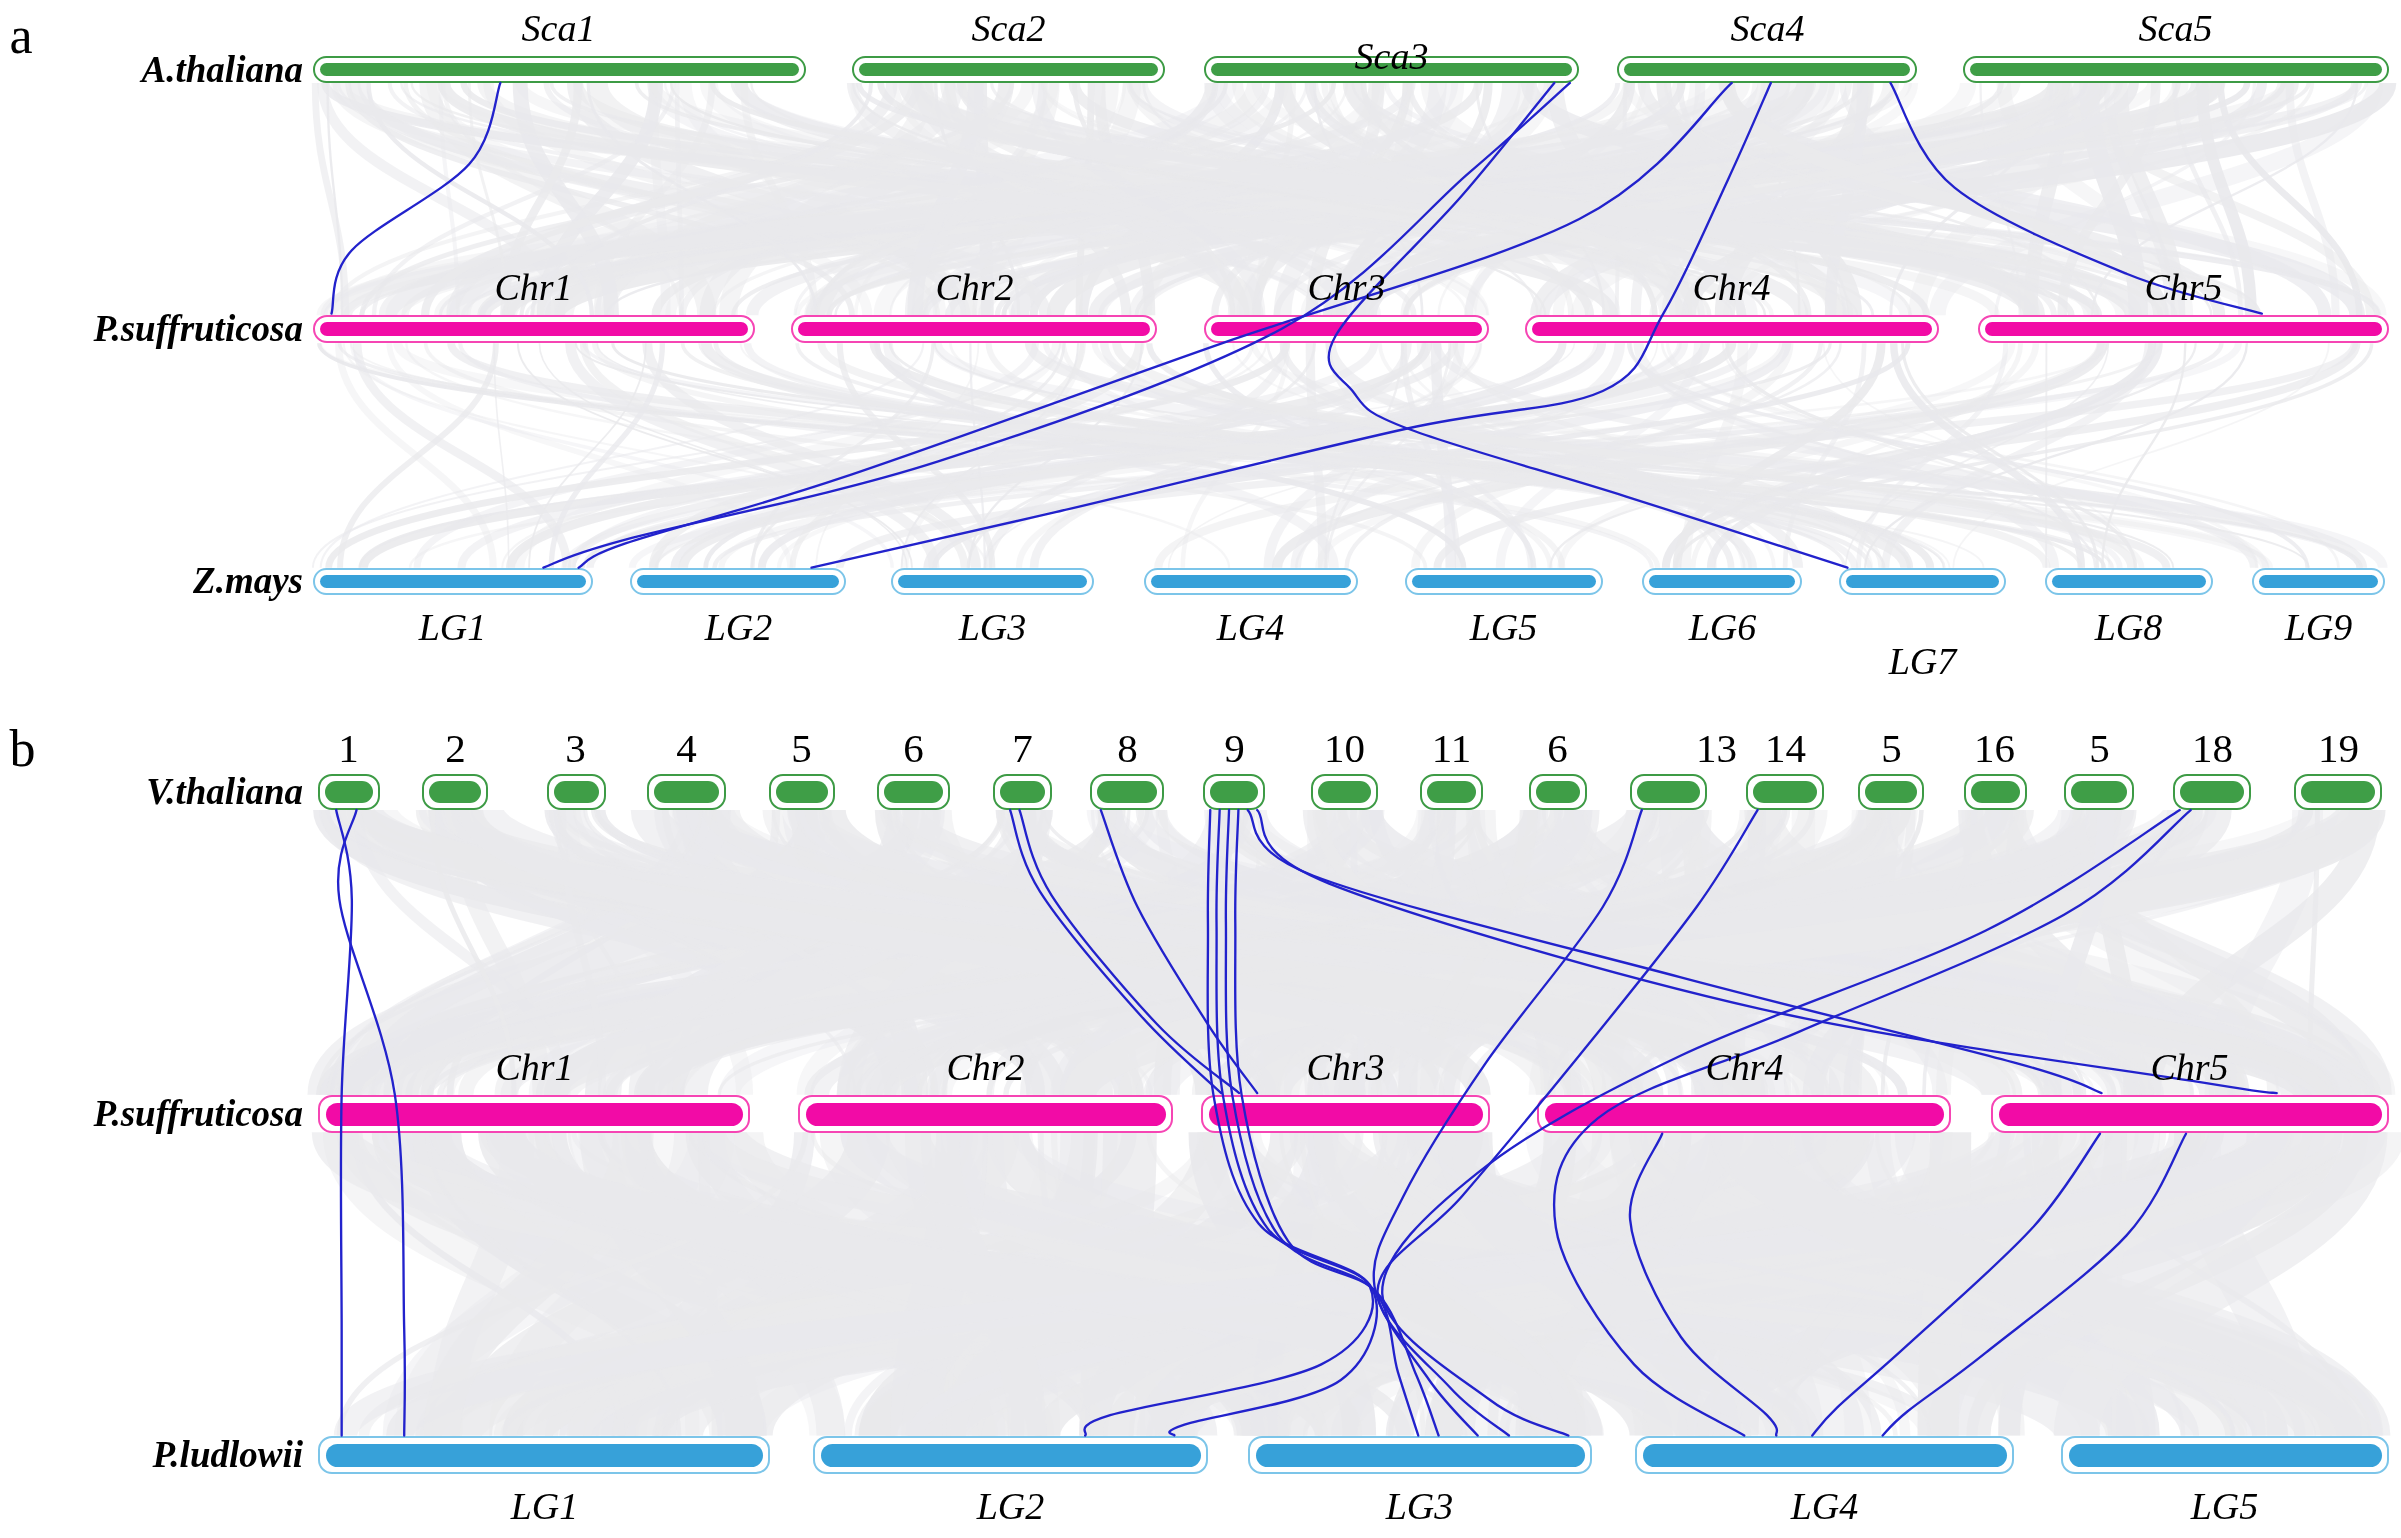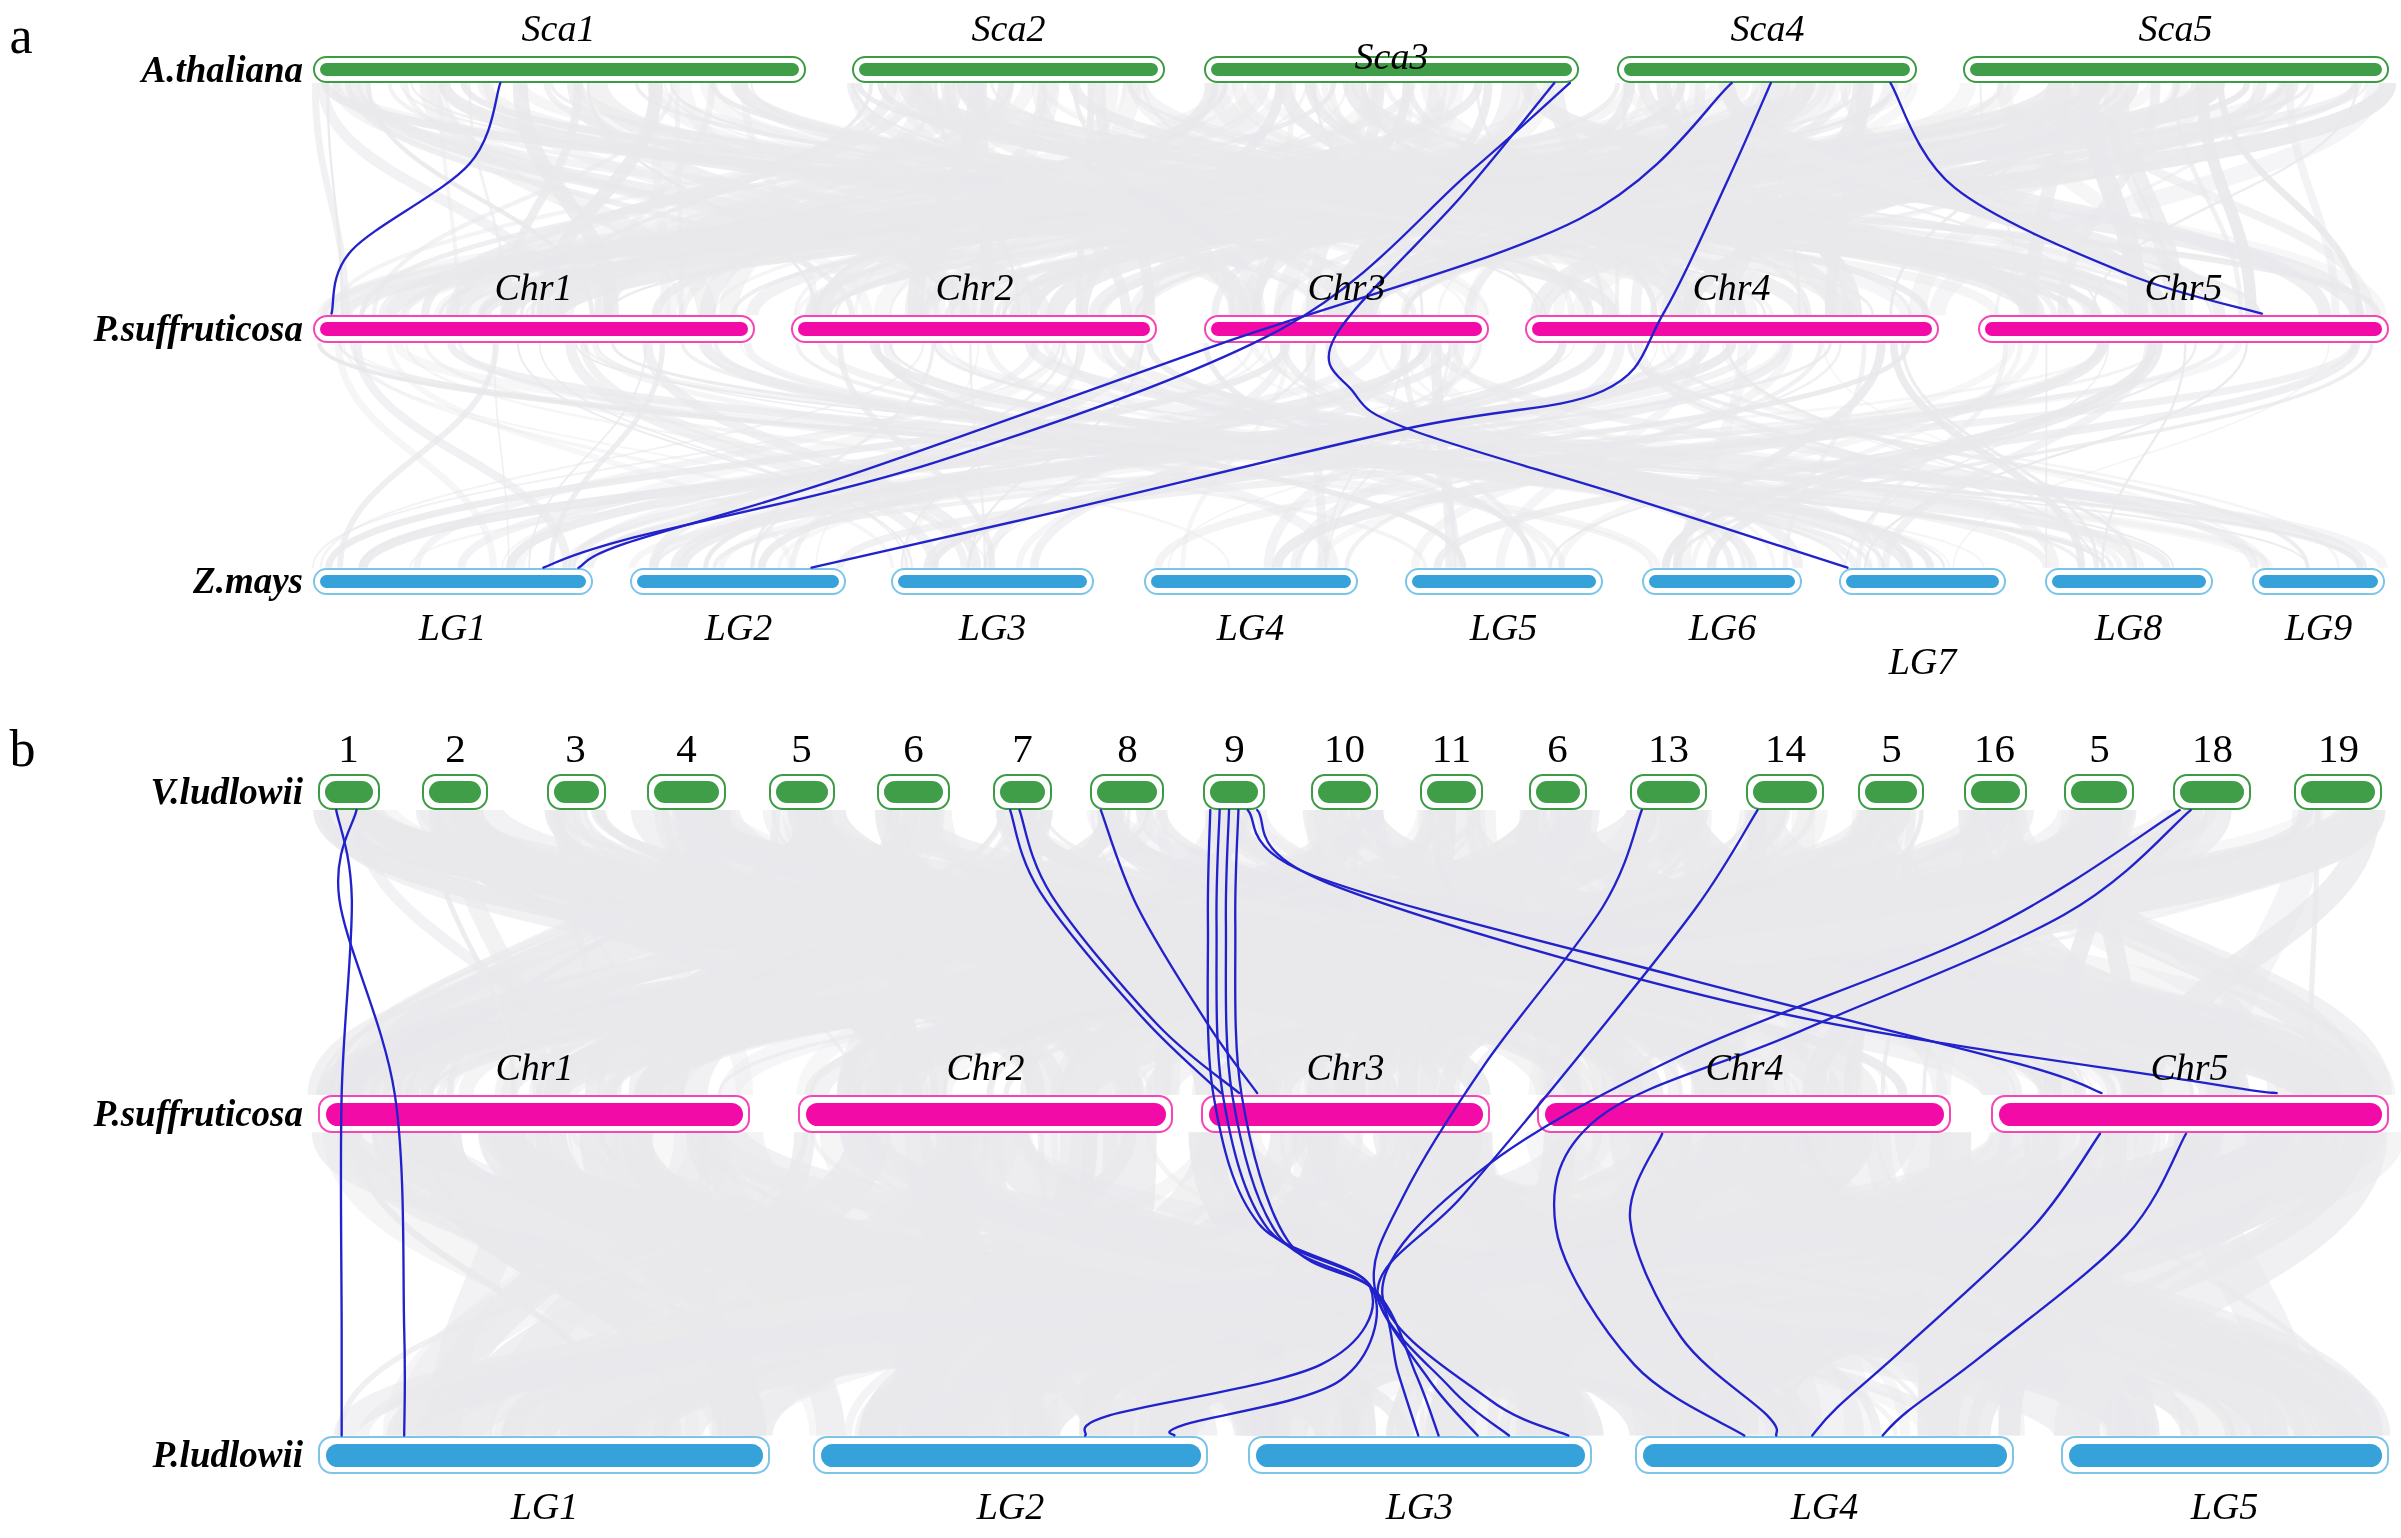--- a/index.html
+++ b/index.html
@@ -1123,21 +1123,21 @@
       <path d="M2126,1450C2119.2,1468.3 2081.0,1516.7 2085,1560C2089.0,1603.3 2120.8,1668.3 2150,1710C2179.2,1751.7 2239.7,1789.0 2260,1810C2280.3,1831.0 2270.0,1831.7 2272,1836" fill="none" stroke="#2222cc" stroke-width="3" stroke-linecap="round"></path>
       <path d="M2686,1450C2671.7,1470.0 2641.0,1525.0 2600,1570C2559.0,1615.0 2481.7,1681.7 2440,1720C2398.3,1758.3 2370.3,1780.7 2350,1800C2329.7,1819.3 2323.3,1830.0 2318,1836" fill="none" stroke="#2222cc" stroke-width="3" stroke-linecap="round"></path>
       <path d="M2796,1450C2783.3,1471.7 2762.7,1533.3 2720,1580C2677.3,1626.7 2586.7,1692.5 2540,1730C2493.3,1767.5 2462.0,1787.3 2440,1805C2418.0,1822.7 2413.3,1830.8 2408,1836" fill="none" stroke="#2222cc" stroke-width="3" stroke-linecap="round"></path>
     </svg>
   <div id="labels">
     <div class="lbl panel-letter" style="top:6.3px">a</div>
     <div class="lbl panel-letter" style="top:719px">b</div>
     <div class="lbl species" style="top:48px">A.thaliana</div>
     <div class="lbl species" style="top:307px">P.suffruticosa</div>
     <div class="lbl species" style="top:559px">Z.mays</div>
-    <div class="lbl species" style="top:770px">V.ludlowii</div>
+    <div class="lbl species" style="top:770px">V.thaliana</div>
     <div class="lbl species" style="top:1092px">P.suffruticosa</div>
     <div class="lbl species" style="top:1433px">P.ludlowii</div>
   <div class="lbl chrom-name" style="left: 457px; top: 6.3px; width: 203px;">Sca1</div>
       <div class="lbl chrom-name" style="left: 907px; top: 6.3px; width: 203px;">Sca2</div>
       <div class="lbl chrom-name" style="left: 1290px; top: 6.3px; width: 203px; margin-top: 28px;">Sca3</div>
       <div class="lbl chrom-name" style="left: 1666px; top: 6.3px; width: 203px;">Sca4</div>
       <div class="lbl chrom-name" style="left: 2074px; top: 6.3px; width: 203px;">Sca5</div>
       <div class="lbl chrom-name" style="left: 432px; top: 265px; width: 203px;">Chr1</div>
       <div class="lbl chrom-name" style="left: 873px; top: 265px; width: 203px;">Chr2</div>
       <div class="lbl chrom-name" style="left: 1245px; top: 265px; width: 203px;">Chr3</div>
@@ -1157,21 +1157,21 @@
       <div class="lbl digit" style="left: 474px; top: 724px; width: 203px;">3</div>
       <div class="lbl digit" style="left: 585px; top: 724px; width: 203px;">4</div>
       <div class="lbl digit" style="left: 700px; top: 724px; width: 203px;">5</div>
       <div class="lbl digit" style="left: 812px; top: 724px; width: 203px;">6</div>
       <div class="lbl digit" style="left: 921px; top: 724px; width: 203px;">7</div>
       <div class="lbl digit" style="left: 1026px; top: 724px; width: 203px;">8</div>
       <div class="lbl digit" style="left: 1133px; top: 724px; width: 203px;">9</div>
       <div class="lbl digit" style="left: 1243px; top: 724px; width: 203px;">10</div>
       <div class="lbl digit" style="left: 1350px; top: 724px; width: 203px;">11</div>
       <div class="lbl digit" style="left: 1456px; top: 724px; width: 203px;">6</div>
-      <div class="lbl digit" style="left: 1567px; top: 724px; width: 203px;">13</div>
+      <div class="lbl digit" style="left: 1615px; top: 724px; width: 203px;">13</div>
       <div class="lbl digit" style="left: 1684px; top: 724px; width: 203px;">14</div>
       <div class="lbl digit" style="left: 1790px; top: 724px; width: 203px;">5</div>
       <div class="lbl digit" style="left: 1893px; top: 724px; width: 203px;">16</div>
       <div class="lbl digit" style="left: 1998px; top: 724px; width: 203px;">5</div>
       <div class="lbl digit" style="left: 2111px; top: 724px; width: 203px;">18</div>
       <div class="lbl digit" style="left: 2237px; top: 724px; width: 203px;">19</div>
       <div class="lbl chrom-name" style="left: 433px; top: 1045px; width: 203px;">Chr1</div>
       <div class="lbl chrom-name" style="left: 884px; top: 1045px; width: 203px;">Chr2</div>
       <div class="lbl chrom-name" style="left: 1244px; top: 1045px; width: 203px;">Chr3</div>
       <div class="lbl chrom-name" style="left: 1643px; top: 1045px; width: 203px;">Chr4</div>

